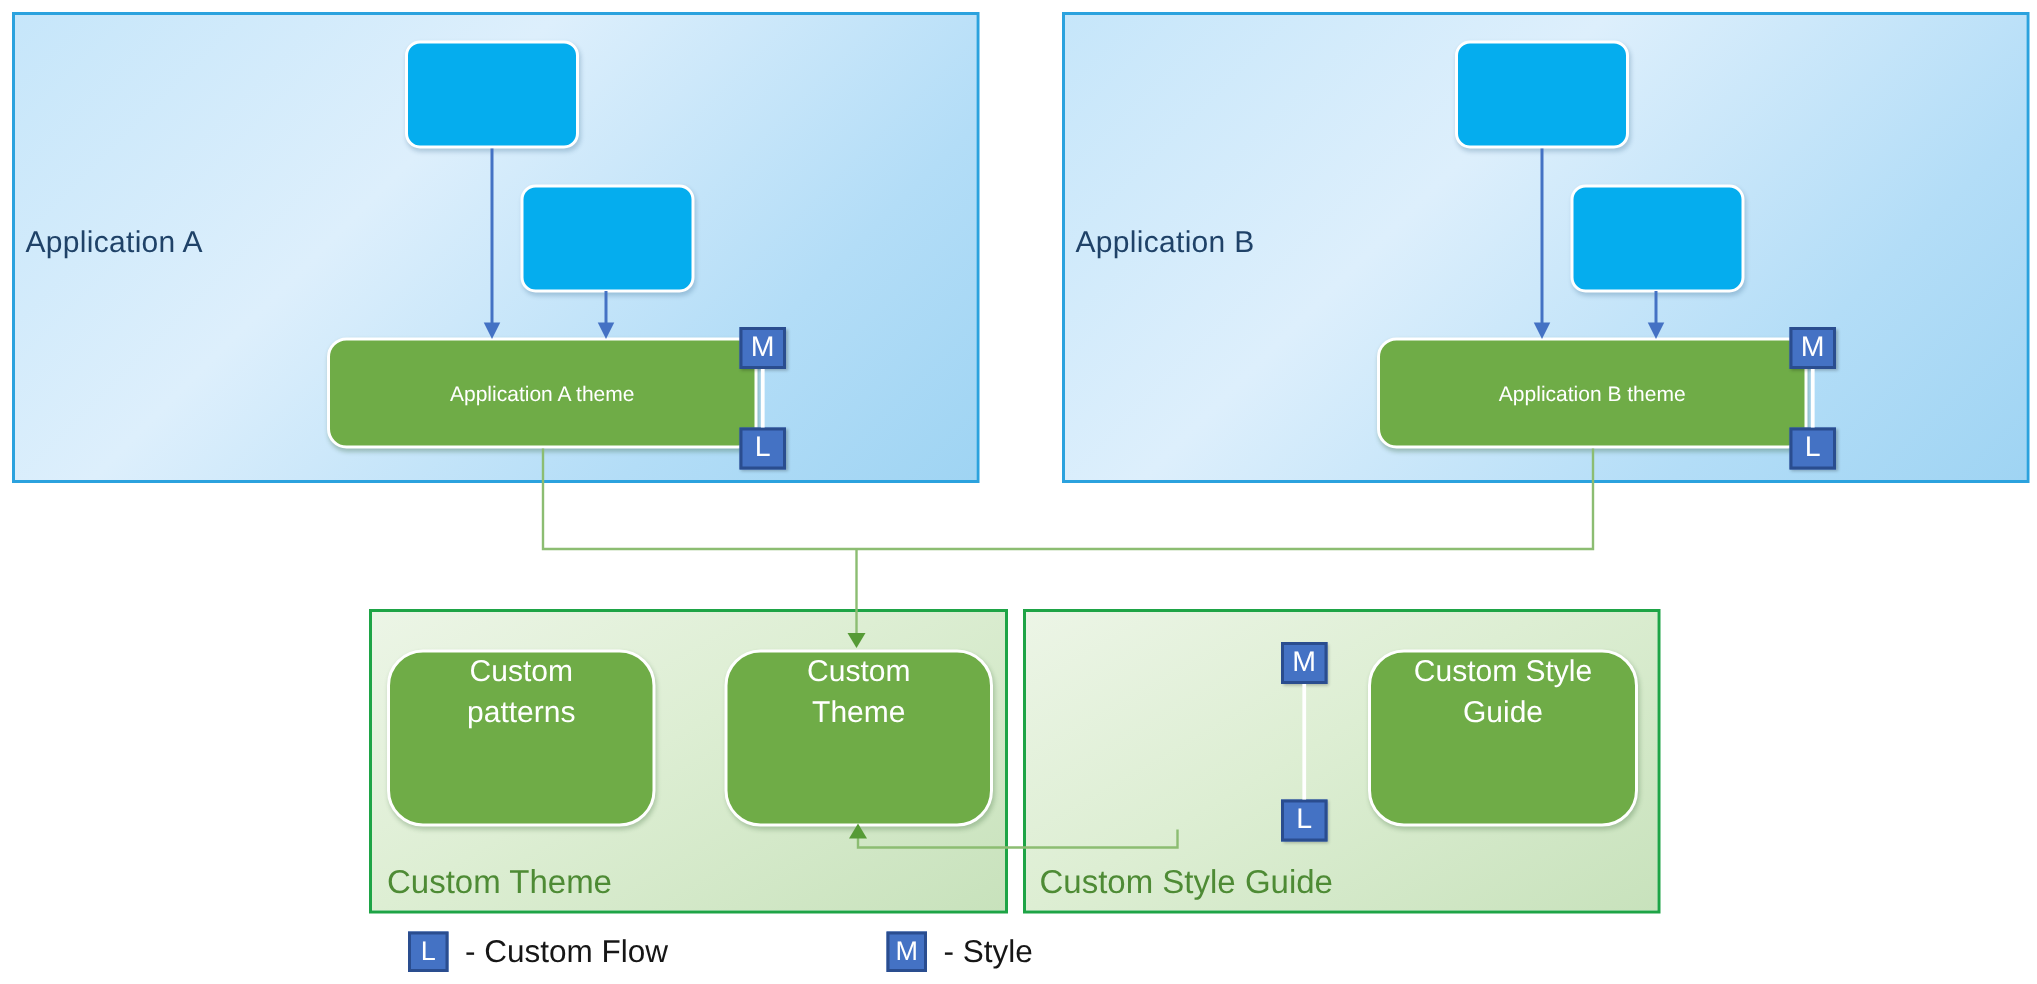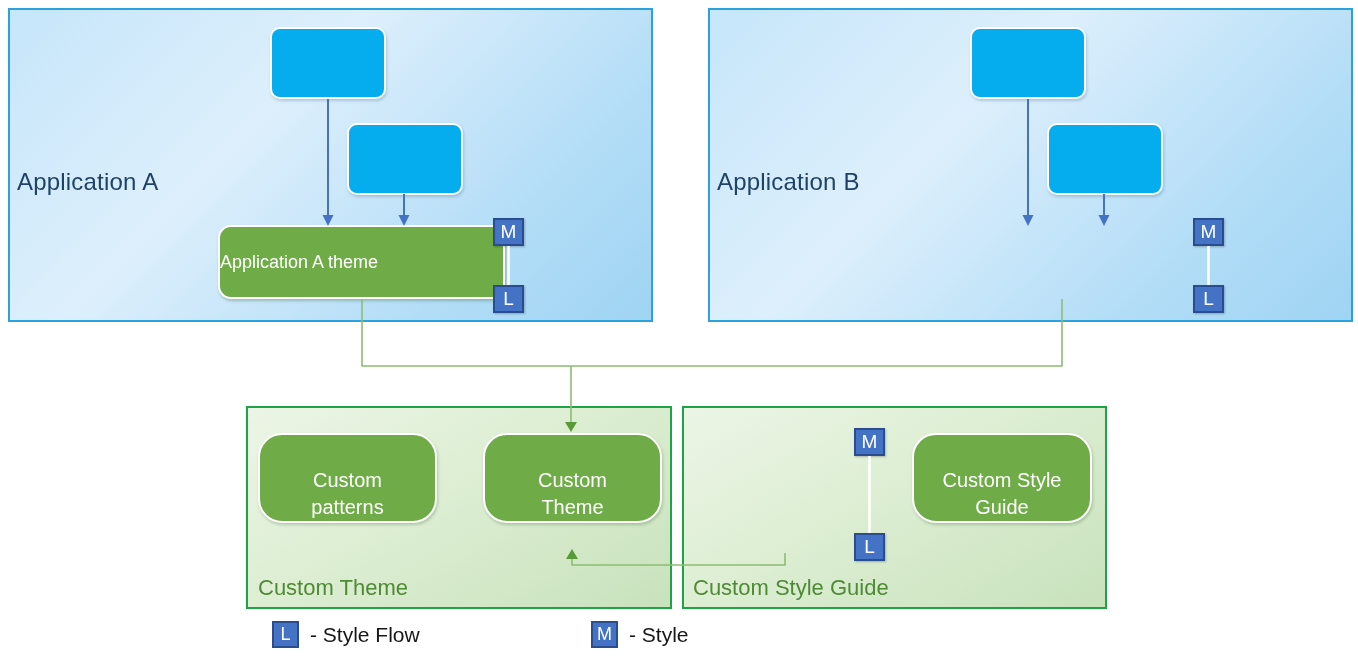--- a/index.html
+++ b/index.html
@@ -7,32 +7,32 @@
     position:relative;width:1358px;height:656px;background:#ffffff;
     font-family:"Liberation Sans",sans-serif;overflow:hidden;
   }
   
   .panel{
     position:absolute;top:8px;width:645px;height:314px;box-sizing:border-box;
     border:2px solid #2BA2DE;
     background:linear-gradient(135deg,#c6e6fa 0%,#ddeffc 38%,#b3ddf7 75%,#9fd4f3 100%);
   }
   .panel-label{
-    position:absolute;left:7px;top:158px;font-size:24px;color:#1F4268;letter-spacing:.2px;
+    position:absolute;left:7px;top:141px;font-size:20px;color:#1F4268;letter-spacing:.2px;
   }
   .app-box{
     position:absolute;width:116px;height:72px;box-sizing:border-box;
     background:#05ADEE;border:2px solid #fff;border-radius:10px;
     box-shadow:1px 2px 3px rgba(40,90,130,.25);
   }
   .theme-node{
     position:absolute;left:208px;top:215px;width:287px;height:74px;box-sizing:border-box;
     background:#6FAC47;border:2px solid #fff;border-radius:13px;
-    display:flex;align-items:center;
-    color:#fff;font-size:18px;box-shadow:1px 2px 3px rgba(40,90,40,.3);
+    display:flex;align-items:center;justify-content:center;
+    color:#fff;font-size:14px;box-shadow:1px 2px 3px rgba(40,90,40,.3);
   }
   
   .badge{
     position:absolute;width:31px;height:28px;box-sizing:border-box;
     background:#4472C4;border:2px solid #2A4D8F;
     color:#fff;font-size:19px;line-height:24px;text-align:center;
     box-shadow:1px 1px 2px rgba(0,0,0,.25);
   }
   .badge.m-pos{left:483px;top:208px;}
   .badge.l-pos{left:483px;top:275px;}
@@ -41,23 +41,23 @@
     position:absolute;top:406px;height:203px;box-sizing:border-box;
     border:2px solid #1EA446;
     background:linear-gradient(150deg,#ecf5e6 0%,#ddeed3 45%,#c8e2bc 100%);
   }
   #group-theme{left:246px;width:426px;}
   #group-style{left:682px;width:425px;}
   .group-label{
     position:absolute;top:167px;font-size:22px;color:#4E8B35;
   }
   .node{
-    position:absolute;width:179px;height:90px;box-sizing:border-box;
+    position:absolute;width:179px;height:118px;box-sizing:border-box;
     background:#6FAC47;border:2px solid #fff;border-radius:24px;
-    display:flex;align-items:flex-end;justify-content:center;text-align:center;
+    display:flex;align-items:flex-start;justify-content:center;text-align:center;
     color:#fff;font-size:20px;line-height:1.35;
     box-shadow:1px 2px 3px rgba(40,90,40,.25);
   }
   .node span{display:inline-block;max-width:120px;}
   .node span.wide{max-width:155px;}
   
   .legend-item{
     position:absolute;top:621px;display:flex;align-items:center;gap:11px;
     font-size:21px;color:#161616;
   }
@@ -82,20 +82,23 @@
       <span>Application A theme</span>
     </div>
     <div class="badge m-pos">M</div>
     <div class="badge l-pos">L</div>
   </section>
 
   <section class="panel" style="left:708px">
     <div class="panel-label">Application B</div>
     <div class="app-box" style="left:260px;top:17px"></div>
     <div class="app-box" style="left:337px;top:113px"></div>
+    <div class="theme-node">
+      <span>Application B theme</span>
+    </div>
     <div class="badge m-pos">M</div>
     <div class="badge l-pos">L</div>
   </section>
 
   <section class="group" id="group-theme">
     <div class="node" style="left:10px;top:25px">
       <span>Custom patterns</span>
     </div>
     <div class="node" style="left:235px;top:25px">
       <span>Custom Theme</span>
@@ -131,20 +134,20 @@
     <path d="M362 299 V366 H1062 V299" stroke="#8CBD72" stroke-width="1.6" fill="none"></path>
     <path d="M571 366 V423" stroke="#8CBD72" stroke-width="1.6" fill="none"></path>
     <polygon points="565,422 577,422 571,432" fill="#569B36"></polygon>
 
     <path d="M785 553 V565 H572 V558" stroke="#8CBD72" stroke-width="1.6" fill="none"></path>
     <polygon points="566,559 578,559 572,549" fill="#569B36"></polygon>
   </svg>
 
   <div class="legend-item" style="left:272px">
     <div class="legend-badge">L</div>
-    <div>- Style Flow</div>
+    <div>- Custom Flow</div>
   </div>
   <div class="legend-item" style="left:591px">
     <div class="legend-badge">M</div>
     <div>- Style</div>
   </div>
 
 </div>
 
 </body></html>

